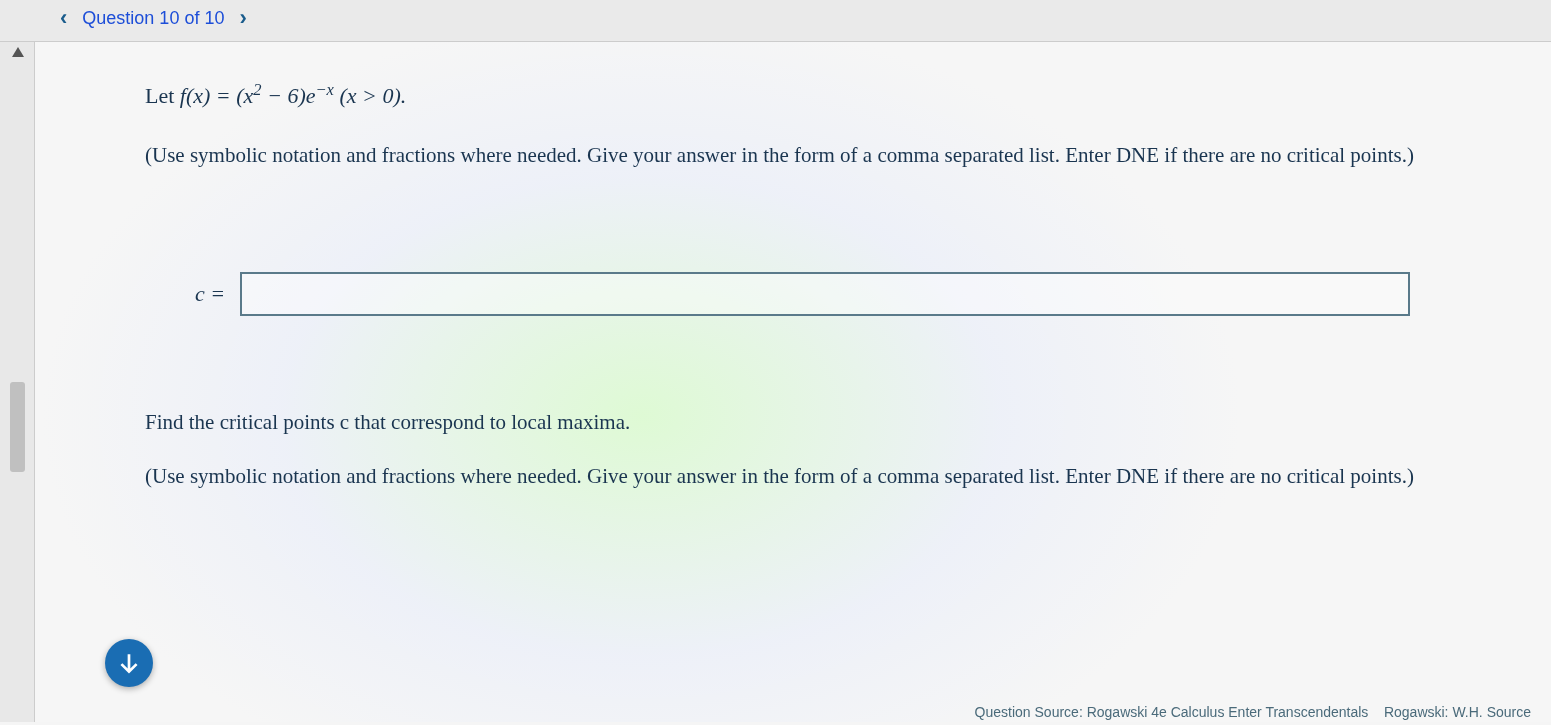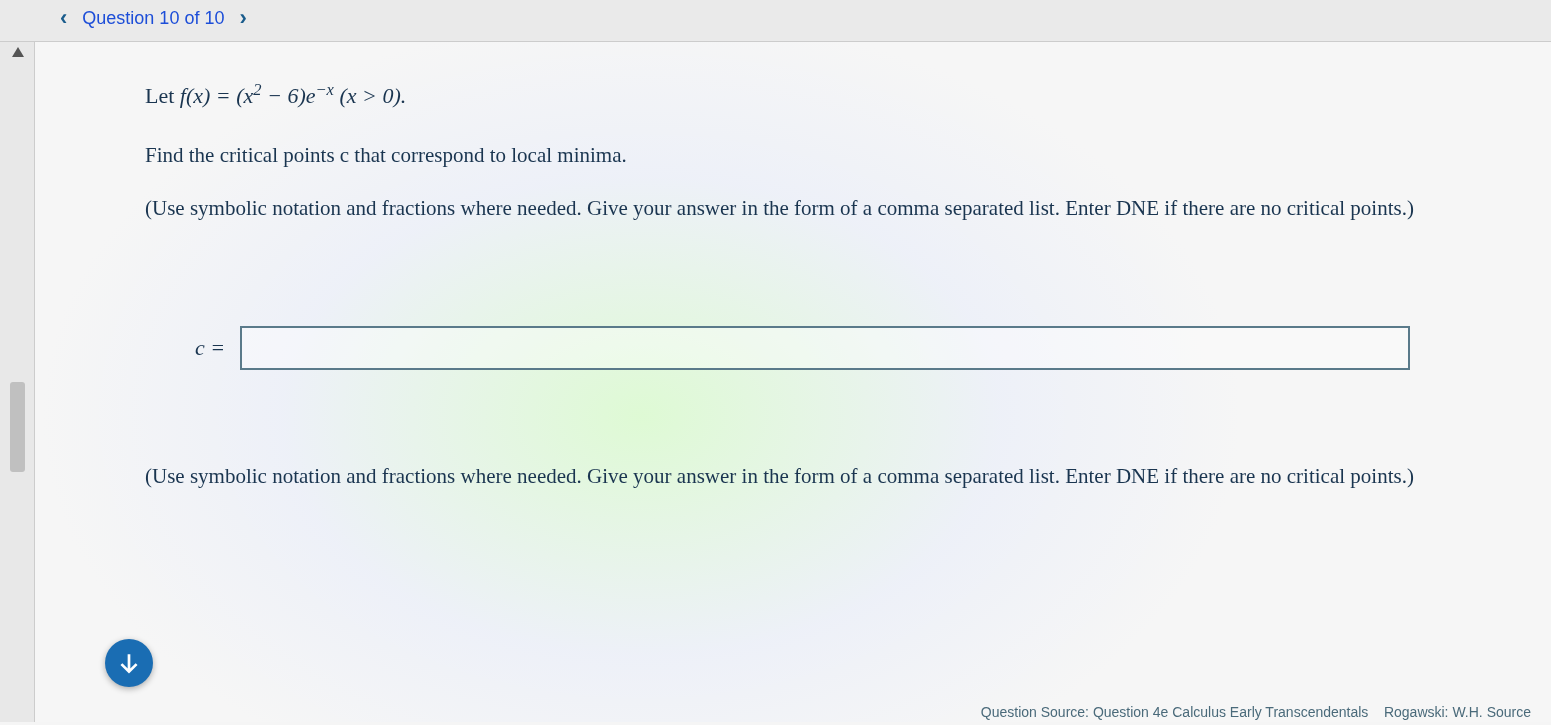--- a/index.html
+++ b/index.html
@@ -167,47 +167,47 @@
   <div class="content">
 
     <div class="question-text">
       <span>Let </span>
       <span class="math-expr">
         <span>f(x) = </span><span>(x</span><span class="superscript">2</span><span> − 6)e</span><span class="superscript">−x</span>
       </span>
       <span class="math-expr">   (x &gt; 0).</span>
     </div>
 
-    <div class="instruction">
-      <span>Find the critical points c that correspond to local minima.</span>
-    </div>
 
     <div class="instruction">
       <span>(Use symbolic notation and fractions where needed. Give your answer in the form of a comma separated list. Enter DNE if there are no critical points.)</span>
     </div>
 
     <div class="answer-row">
       <span class="answer-label">c =</span>
       <input type="text" class="answer-input" value="" style="">
     </div>
 
     <div class="second-part">
+      <div class="instruction">
+        <span>Find the critical points c that correspond to local maxima.</span>
+      </div>
       <div class="instruction">
         <span>(Use symbolic notation and fractions where needed. Give your answer in the form of a comma separated list. Enter DNE if there are no critical points.)</span>
       </div>
     </div>
 
     <div class="down-button">
       <svg viewBox="0 0 24 24">
         <path d="M12 4 L12 20 M5 13 L12 20 L19 13"></path>
       </svg>
     </div>
 
     <div class="footer-source">
       <span>Question Source:</span>
-      <span>Question 4e Calculus Early Transcendentals</span>
+      <span>Rogawski 4e Calculus Enter Transcendentals</span>
       &nbsp;&nbsp;
       <span>Rogawski:</span>
       <span>W.H. Source</span>
     </div>
 
   </div>
 </div>
 
 </body></html>

